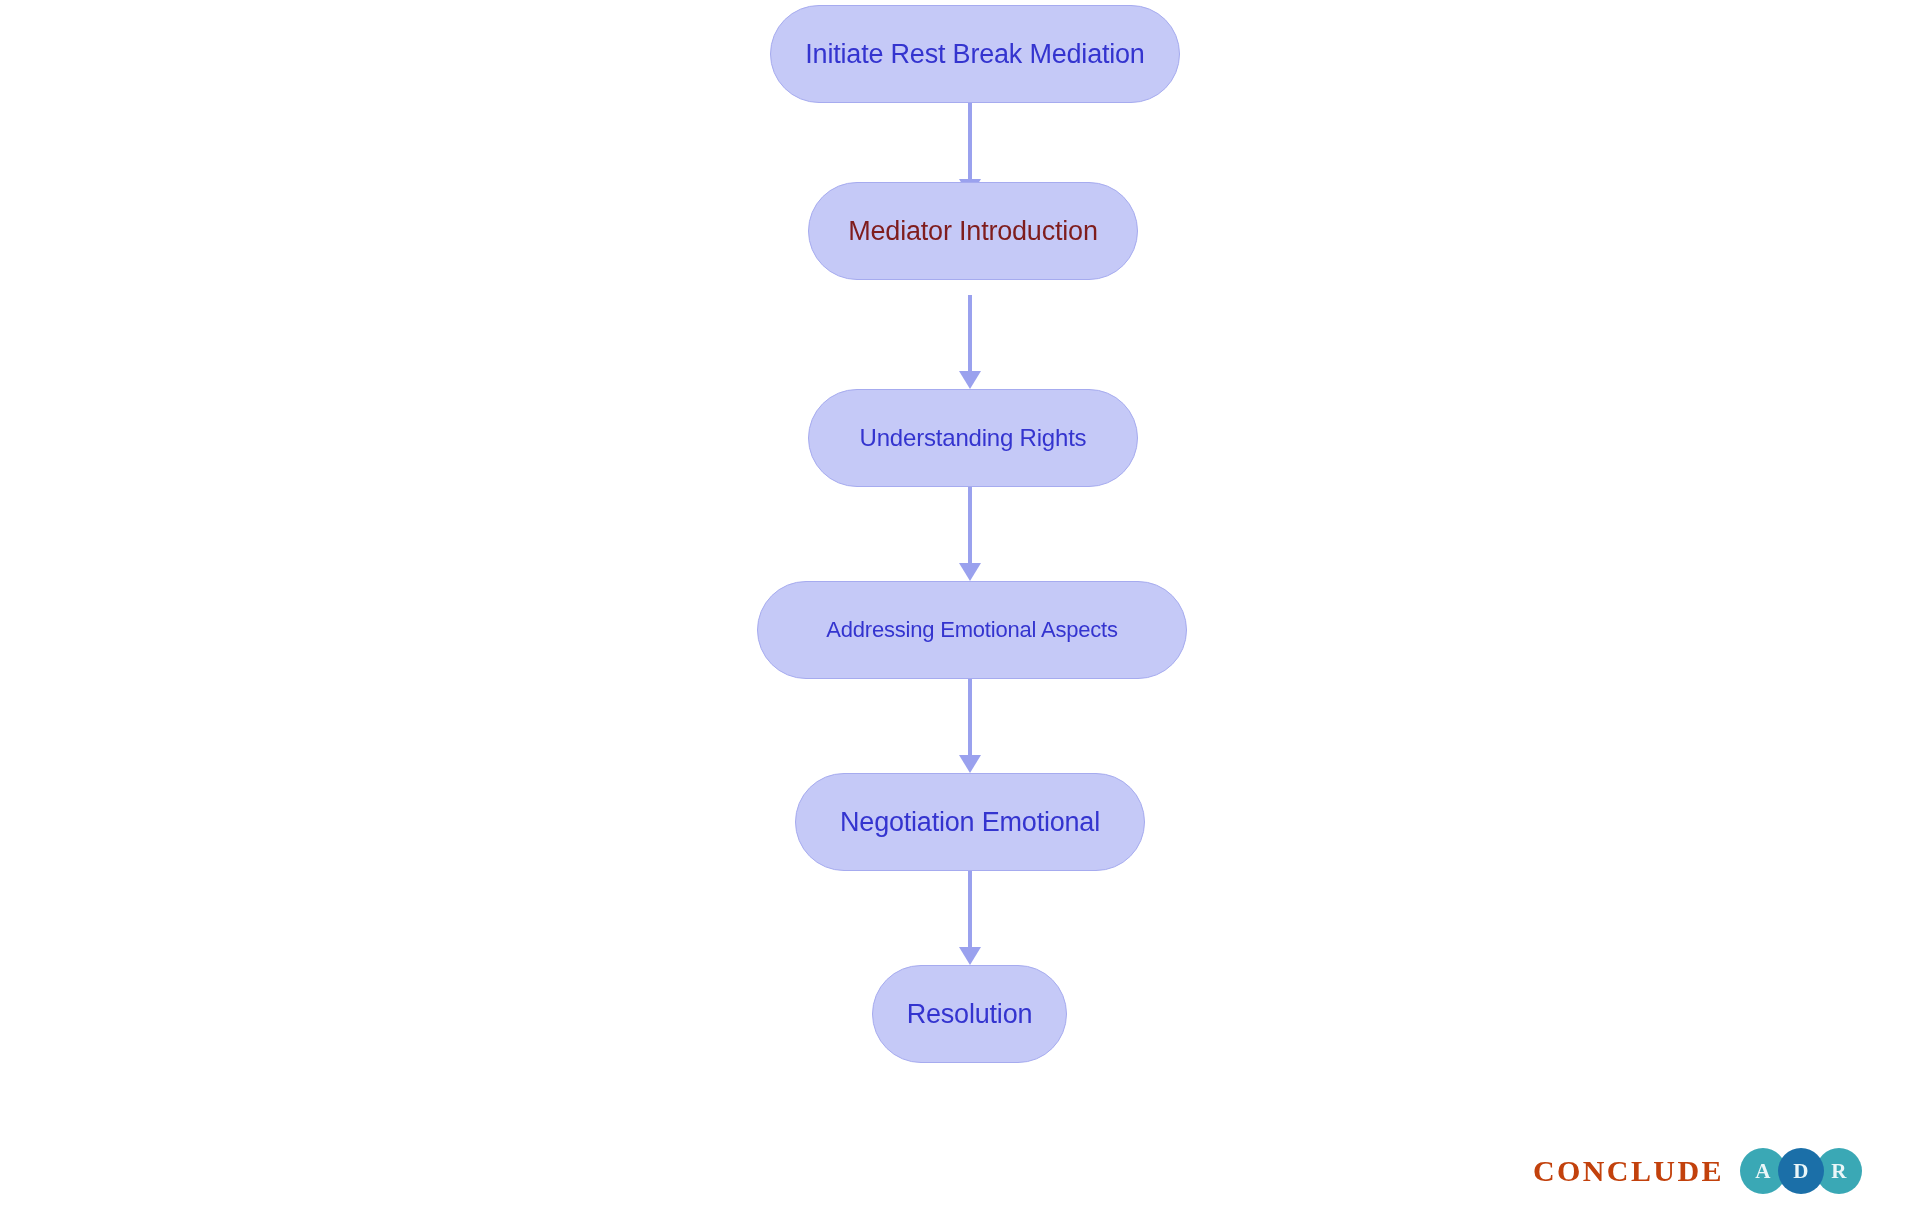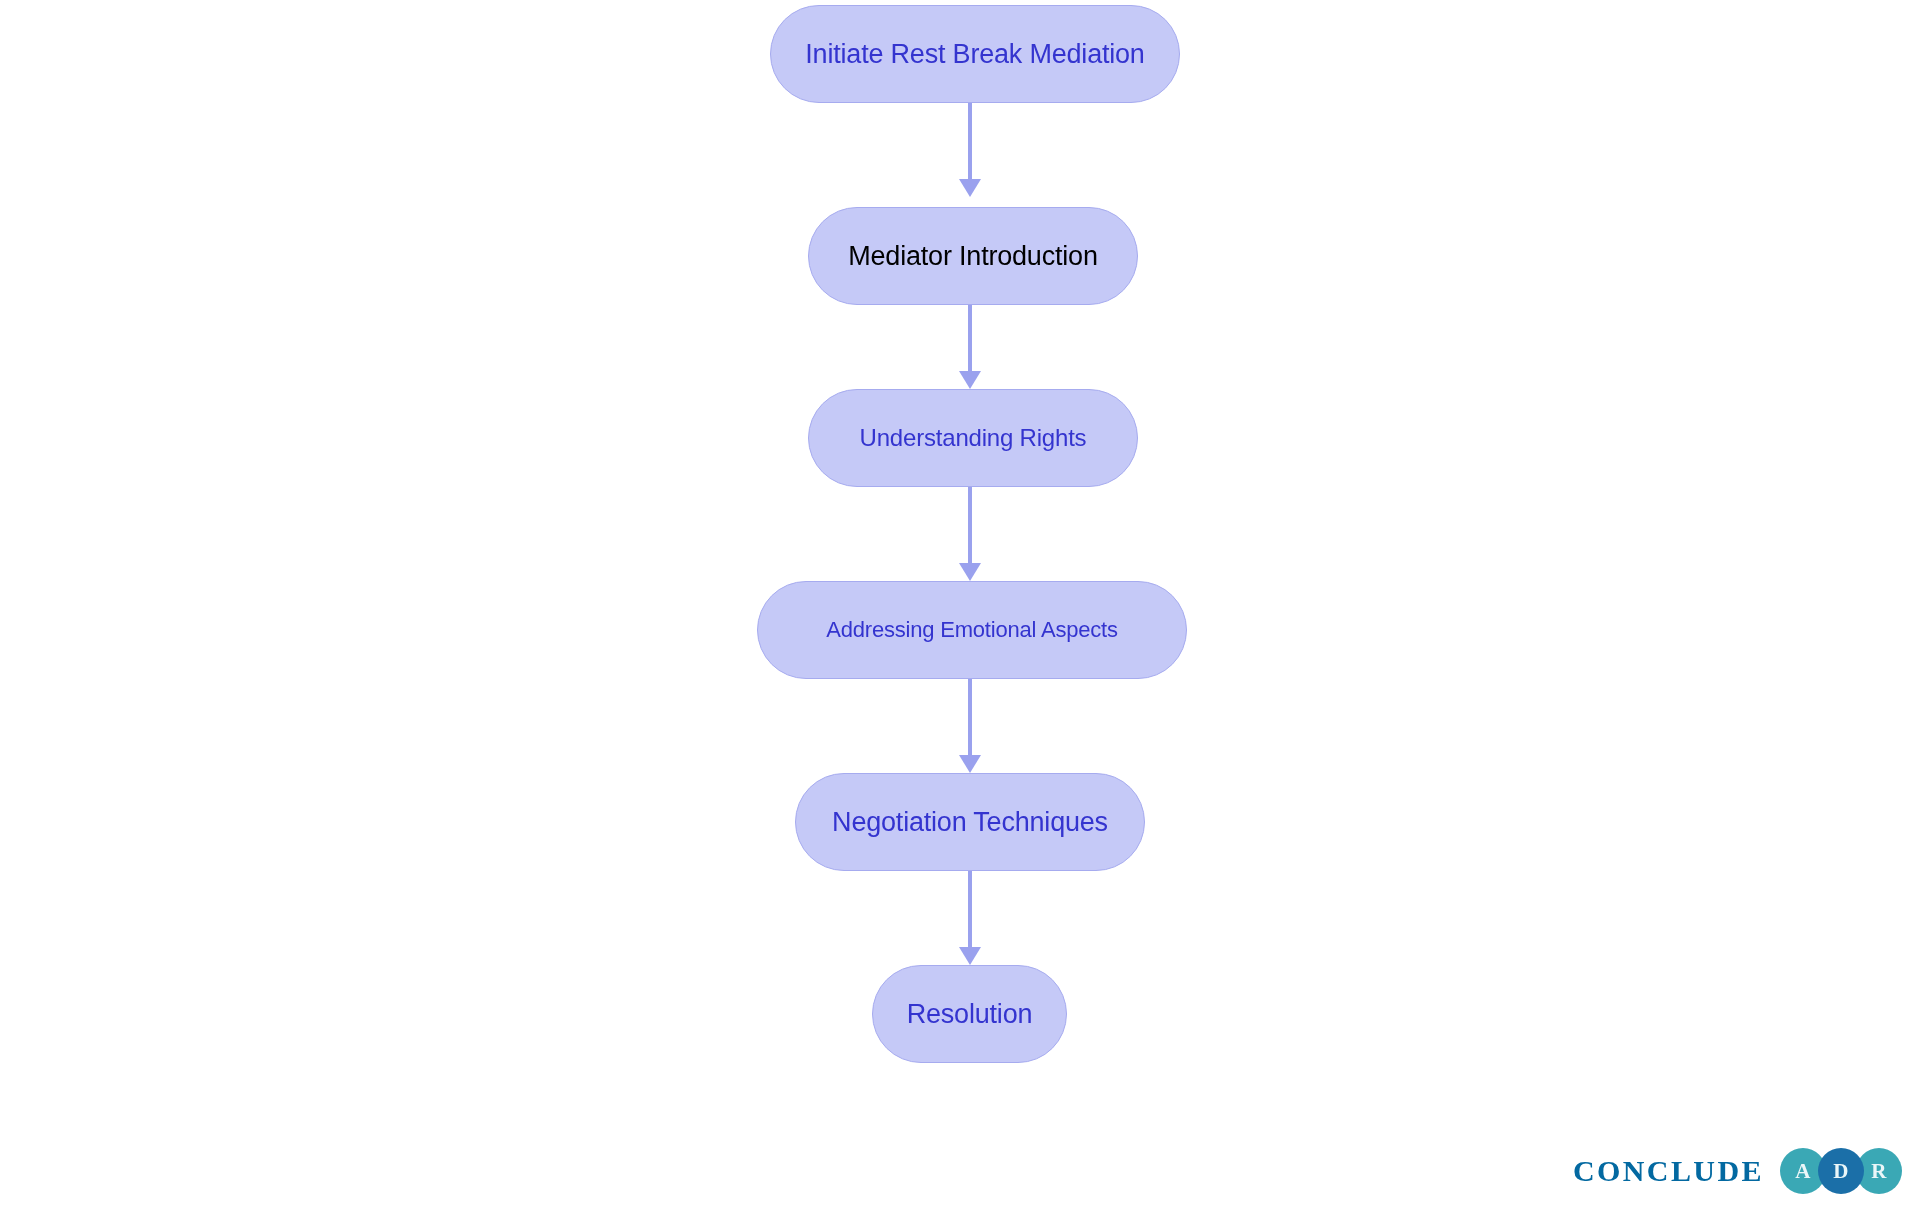--- a/index.html
+++ b/index.html
@@ -130,38 +130,38 @@
       <div class="connector" style="left: 955px; top: 871px; width: 30px; height: 94px;">
         <div class="stem" style="height: 77px; background: rgb(154, 161, 238);"></div>
         <div class="head" style="border-top-color: rgb(154, 161, 238);"></div>
       </div>
     </div>
 
   <div id="node-layer">
       <div class="node" style="left: 770px; top: 5px; width: 410px; height: 98px; background: rgb(197, 201, 247); border-color: rgb(166, 171, 239); color: rgb(52, 52, 207); font-size: 27px;">
         <span class="node-label">Initiate Rest Break Mediation</span>
       </div>
-      <div class="node" style="left: 808px; top: 207px; width: 330px; height: 98px; background: rgb(197, 201, 247); border-color: rgb(166, 171, 239); color: #000000; font-size: 27px;">
+      <div class="node" style="left: 808px; top: 182px; width: 330px; height: 98px; background: rgb(197, 201, 247); border-color: rgb(166, 171, 239); color: #7f1d1d; font-size: 27px;">
         <span class="node-label">Mediator Introduction</span>
       </div>
       <div class="node" style="left: 808px; top: 389px; width: 330px; height: 98px; background: rgb(197, 201, 247); border-color: rgb(166, 171, 239); color: rgb(52, 52, 207); font-size: 24px;">
         <span class="node-label">Understanding Rights</span>
       </div>
       <div class="node" style="left: 757px; top: 581px; width: 430px; height: 98px; background: rgb(197, 201, 247); border-color: rgb(166, 171, 239); color: rgb(52, 52, 207); font-size: 22px;">
         <span class="node-label">Addressing Emotional Aspects</span>
       </div>
       <div class="node" style="left: 795px; top: 773px; width: 350px; height: 98px; background: rgb(197, 201, 247); border-color: rgb(166, 171, 239); color: rgb(52, 52, 207); font-size: 27px;">
-        <span class="node-label">Negotiation Techniques</span>
+        <span class="node-label">Negotiation Emotional</span>
       </div>
       <div class="node" style="left: 872px; top: 965px; width: 195px; height: 98px; background: rgb(197, 201, 247); border-color: rgb(166, 171, 239); color: rgb(52, 52, 207); font-size: 27px;">
         <span class="node-label">Resolution</span>
       </div>
     </div>
 </div>
 
 <div id="brand-logo" style="left: 1533px; top: 1148px;">
-  <div id="brand-wordmark" style="color: #0369a1; margin-left: 40px;">CONCLUDE</div>
+  <div id="brand-wordmark" style="color: #c2410c;">CONCLUDE</div>
   <div id="brand-circles">
       <div class="brand-circle c-a" style="background: rgb(58, 168, 181);">A</div>
       <div class="brand-circle c-d" style="background: rgb(27, 111, 168);">D</div>
       <div class="brand-circle c-r" style="background: rgb(58, 168, 181);">R</div>
     </div>
 </div>
 
 </body></html>

